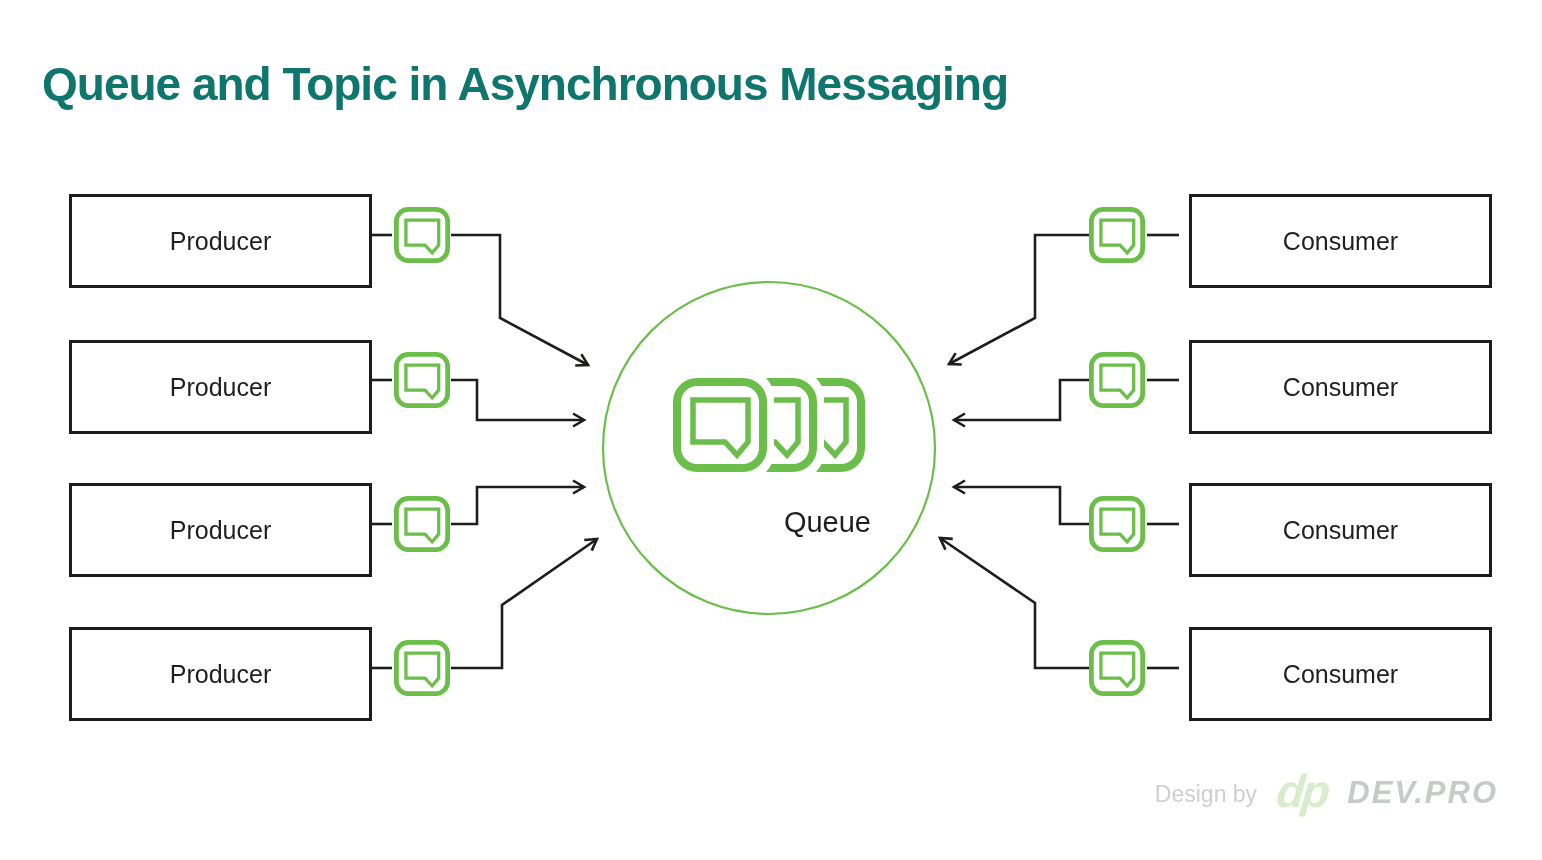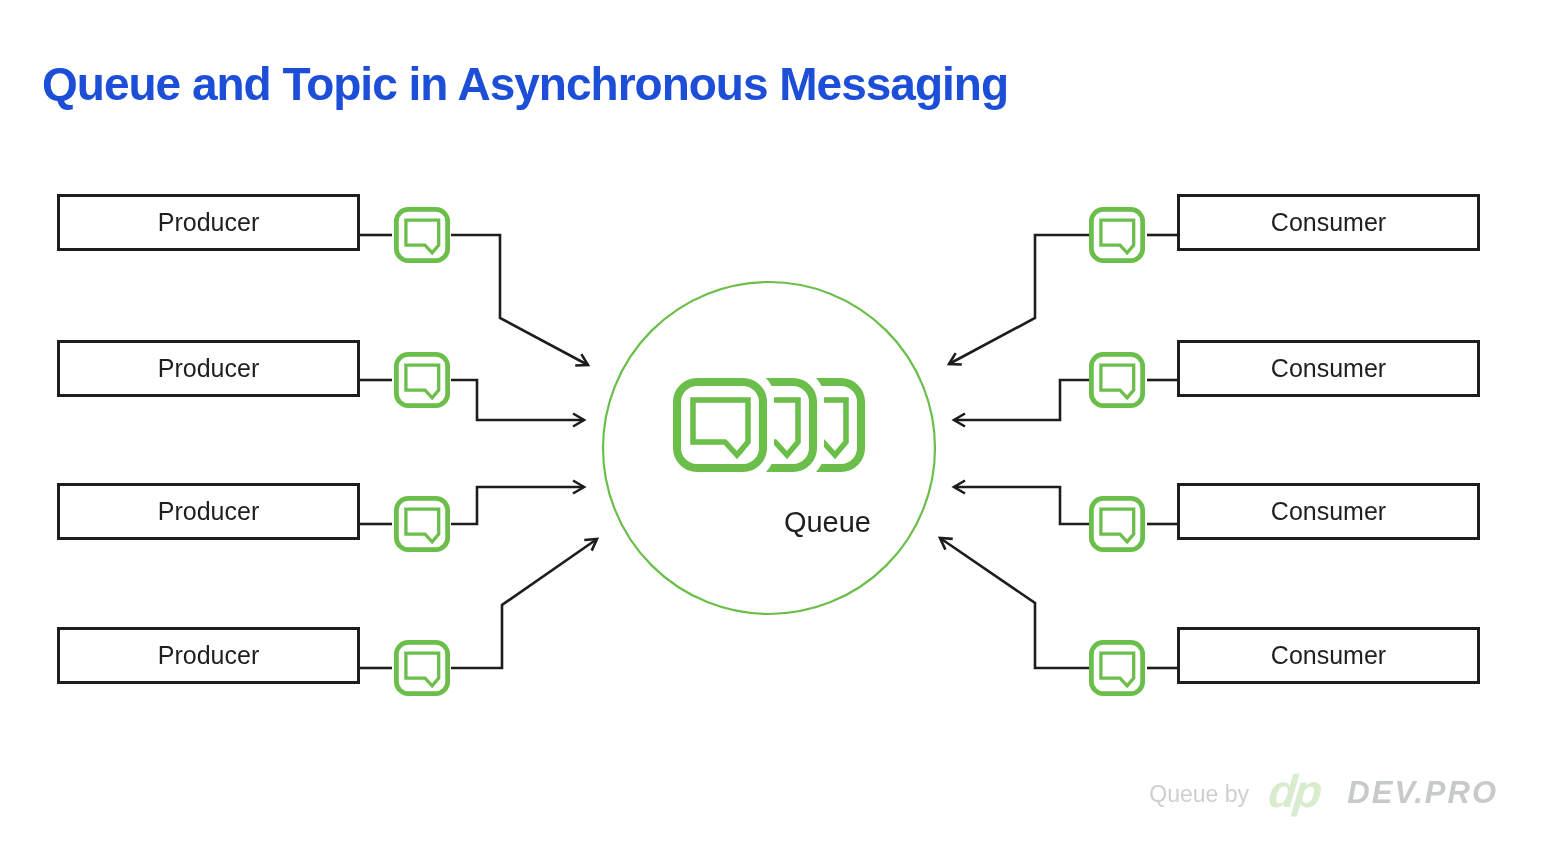--- a/index.html
+++ b/index.html
@@ -14,32 +14,32 @@
   body{font-family:"Liberation Sans", sans-serif;}
   .canvas{
     position:relative;
     width:1542px;height:860px;
     background:#fff;
     overflow:hidden;
   }
   .title{
     position:absolute;left:42px;top:57px;
     font-size:46px;font-weight:700;letter-spacing:-1px;
-    color:#1d4ed8;
+    color:#0f766e;
   }
   svg.diagram{position:absolute;left:0;top:0;}
   .stroke-line{stroke:var(--ink);stroke-width:2.6;fill:none;}
   .icon-shape{stroke:var(--green);fill:#fff;}
   .halo{fill:#fff;stroke:none;}
   .circle-outline{stroke:var(--green);stroke-width:2.2;fill:#fff;}
   .node-box{
-    position:absolute;width:303px;height:57px;
+    position:absolute;width:303px;height:94px;
     border:3px solid var(--ink);background:#fff;
     display:flex;align-items:center;justify-content:center;
-    font-size:25px;color:#1f1f1f;
+    font-size:25px;color:#1f1f1f;margin-left:12px;
   }
   .queue-label{
     position:absolute;left:671px;top:506px;width:200px;
     text-align:right;font-size:29px;color:#1f1f1f;
   }
   .footer{
     position:absolute;right:44px;top:768px;
     display:flex;align-items:center;gap:20px;
   }
   .design-by{
@@ -47,21 +47,21 @@
     position:relative;top:3px;
   }
   .dp-logo{
     font-size:46px;font-weight:700;font-style:italic;
     letter-spacing:-3px;color:var(--footer-green);
     transform:skewX(-6deg);line-height:1;
   }
   .brand{
     font-size:31px;font-weight:700;font-style:italic;
     letter-spacing:2px;color:var(--footer-gray);
-    position:relative;top:2px;margin-left:8px;
+    position:relative;top:2px;
   }
 </style>
 </head>
 <body>
 
 <div class="canvas">
 
   <svg class="diagram" width="1542" height="860" viewBox="0 0 1542 860">
     <defs>
       <marker id="arrow" markerWidth="26" markerHeight="26" refX="23" refY="12" orient="auto" markerUnits="userSpaceOnUse">
@@ -137,18 +137,18 @@
   <div class="node-box" style="left:1177px;top:483px">
     <span>Consumer</span>
   </div>
   <div class="node-box" style="left:1177px;top:627px">
     <span>Consumer</span>
   </div>
 
   <div class="queue-label">Queue</div>
 
   <div class="footer">
-    <span class="design-by">Queue by</span>
+    <span class="design-by">Design by</span>
     <span class="dp-logo">dp</span>
     <span class="brand">DEV.PRO</span>
   </div>
 
 </div>
 
 </body></html>

